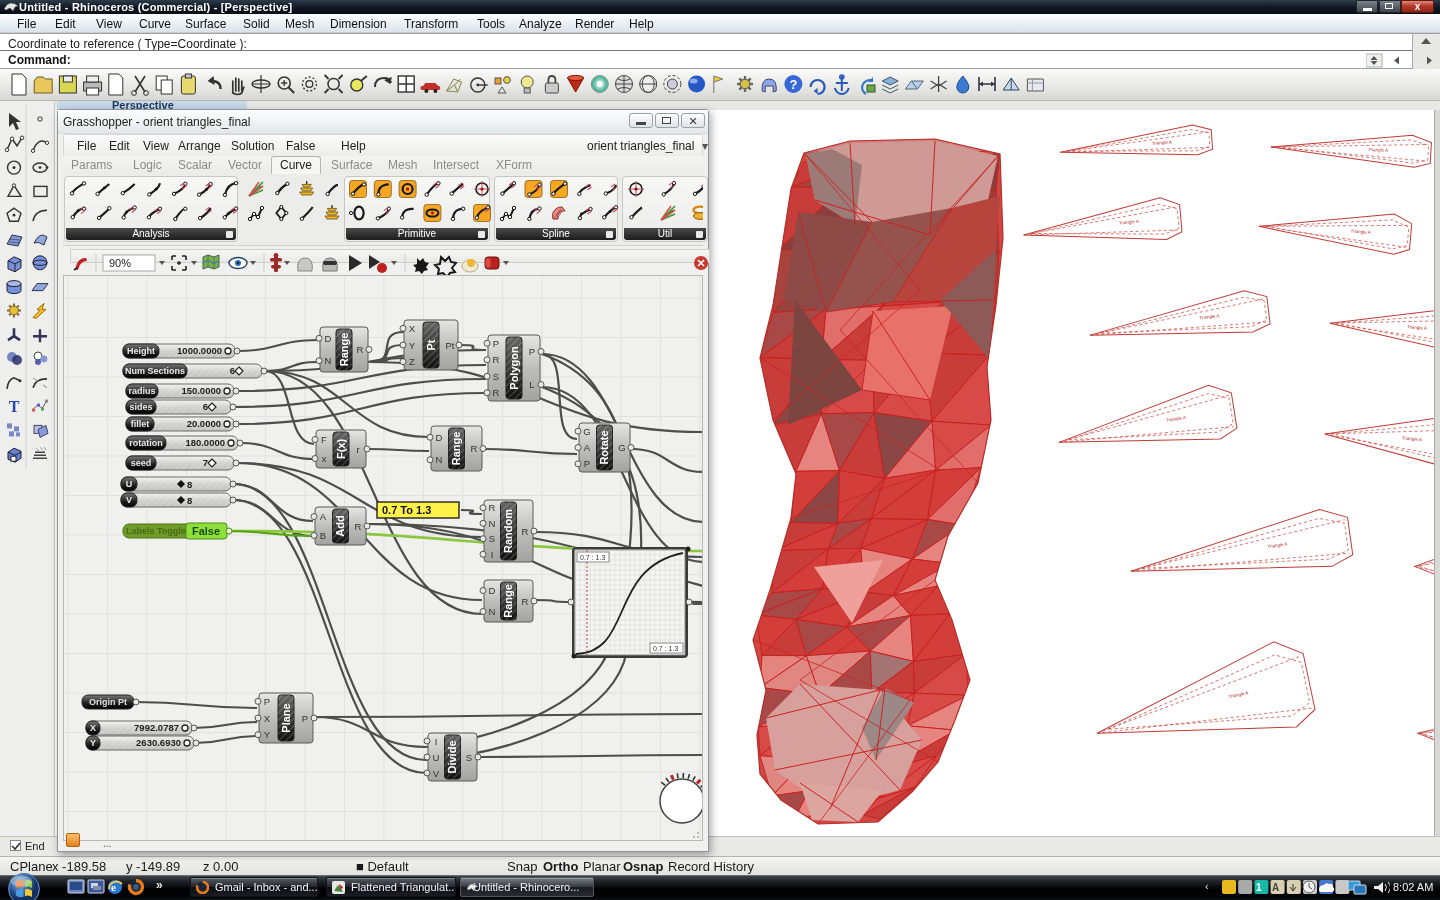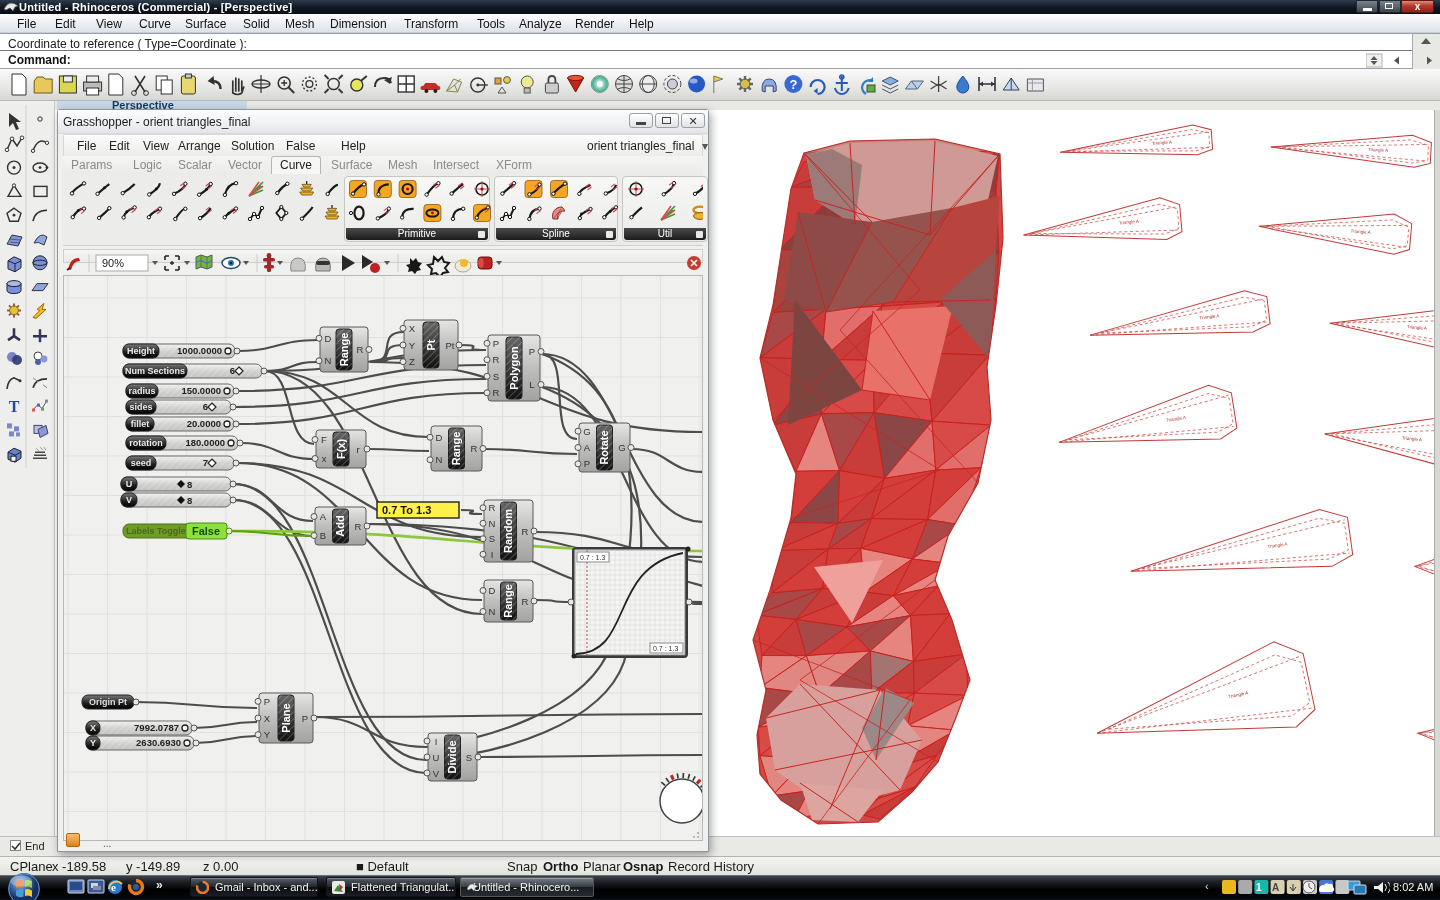--- a/index.html
+++ b/index.html
@@ -24,21 +24,21 @@
 #gh{left:57px;top:109px;width:652px;height:743px;background:#f0f0ee;border:1px solid #8e959c;border-radius:3px 3px 0 0;box-shadow:2px 3px 8px rgba(0,0,0,.35)}
 #ghtitle{left:0;top:0;width:650px;height:24px;background:linear-gradient(#fdfdfd,#eef0f2 60%,#e3e6ea);border-bottom:1px solid #d6d9dd;font-size:12px;color:#222}
 #ghmenu{left:5px;top:24px;width:640px;height:22px;background:linear-gradient(#fcfcfc,#ececea);font-size:12px;color:#222;border:1px solid #d8d8d5;border-bottom:none;border-radius:2px 2px 0 0}
 #ghmenu span{position:absolute;top:4px}
 #ghtabs{left:5px;top:46px;width:640px;height:18px;font-size:12px;color:#8b8b8b;background:linear-gradient(#f4f4f2,#ebebe8)}
 #ghtabs span{position:absolute;top:2px}
 #ghribbon{left:5px;top:64px;width:640px;height:72px;background:#ececea;border-bottom:1px solid #d0d0cc}
 .ghgroup{position:absolute;top:2px;height:66px;background:linear-gradient(#f7f7f5,#ebebe9);border:1px solid #c6c6c2;border-radius:4px}
 .ghglabel{position:absolute;left:1px;right:1px;bottom:1px;height:12px;background:linear-gradient(#4a4a4a,#1c1c1c);color:#fff;font-size:10px;text-align:center;line-height:12px;border-radius:0 0 3px 3px}
 .ghglabel::after{content:"";position:absolute;right:3px;top:2.5px;width:7px;height:7px;background:#e8e8e8;border-radius:1px}
-#ghcanvasbar{left:5px;top:139px;width:640px;height:14px;background:linear-gradient(#f6f6f4,#eaeae7);border:1px solid #cfcfcb}
+#ghcanvasbar{left:12px;top:139px;width:640px;height:14px;background:linear-gradient(#f6f6f4,#eaeae7);border:1px solid #cfcfcb}
 #ghcanvas{left:5px;top:165px;width:640px;height:566px;background:#f0f0ee;border:1px solid #b7b7b3;overflow:hidden}
 #ghstatus{left:5px;top:731px;width:640px;height:9px;background:#f0f0ee;font-size:10px;color:#555}
 svg{display:block}
 </style></head><body>
 
 <div class="abs" id="titlebar">
   <svg class="abs" style="left:3px;top:0" width="16" height="14" viewBox="0 0 16 14">
       <path d="M1 9 q3-6 7-6 q4 0 7 3 l-3 1 -2 4 -3-3 -4 2z" fill="#e8e8e8" stroke="#555" stroke-width=".7"></path>
     </svg>
   <span class="abs" id="titletext" style="left:19px">Untitled - Rhinoceros (Commercial) - [Perspective]</span>
@@ -765,20 +765,23 @@
       <span style="left:70px">Logic</span>
       <span style="left:115px">Scalar</span>
       <span style="left:165px">Vector</span>
     <span class="abs" style="left:208px;top:0;width:50px;height:18px;background:#f6f6f4;border:1px solid #b5b5b1;border-bottom:none;border-radius:3px 3px 0 0;color:#222;text-align:center;line-height:17px">Curve</span>
     <span style="left:268px">Surface</span>
       <span style="left:325px">Mesh</span>
       <span style="left:370px">Intersect</span>
       <span style="left:433px">XForm</span>
   </div>
   <div class="abs" id="ghribbon">
+    <div class="ghgroup" style="left:1px;width:174px">
+        <div class="ghglabel">Analysis</div>
+      </div>
     <div class="ghgroup" style="left:281px;width:146px">
         <div class="ghglabel">Primitive</div>
       </div>
     <div class="ghgroup" style="left:431px;width:124px">
         <div class="ghglabel">Spline</div>
       </div>
     <div class="ghgroup" style="left:559px;width:86px">
         <div class="ghglabel">Util</div>
       </div>
     <svg class="abs" style="left:0;top:0" width="640" height="72" id="ribsvg">

